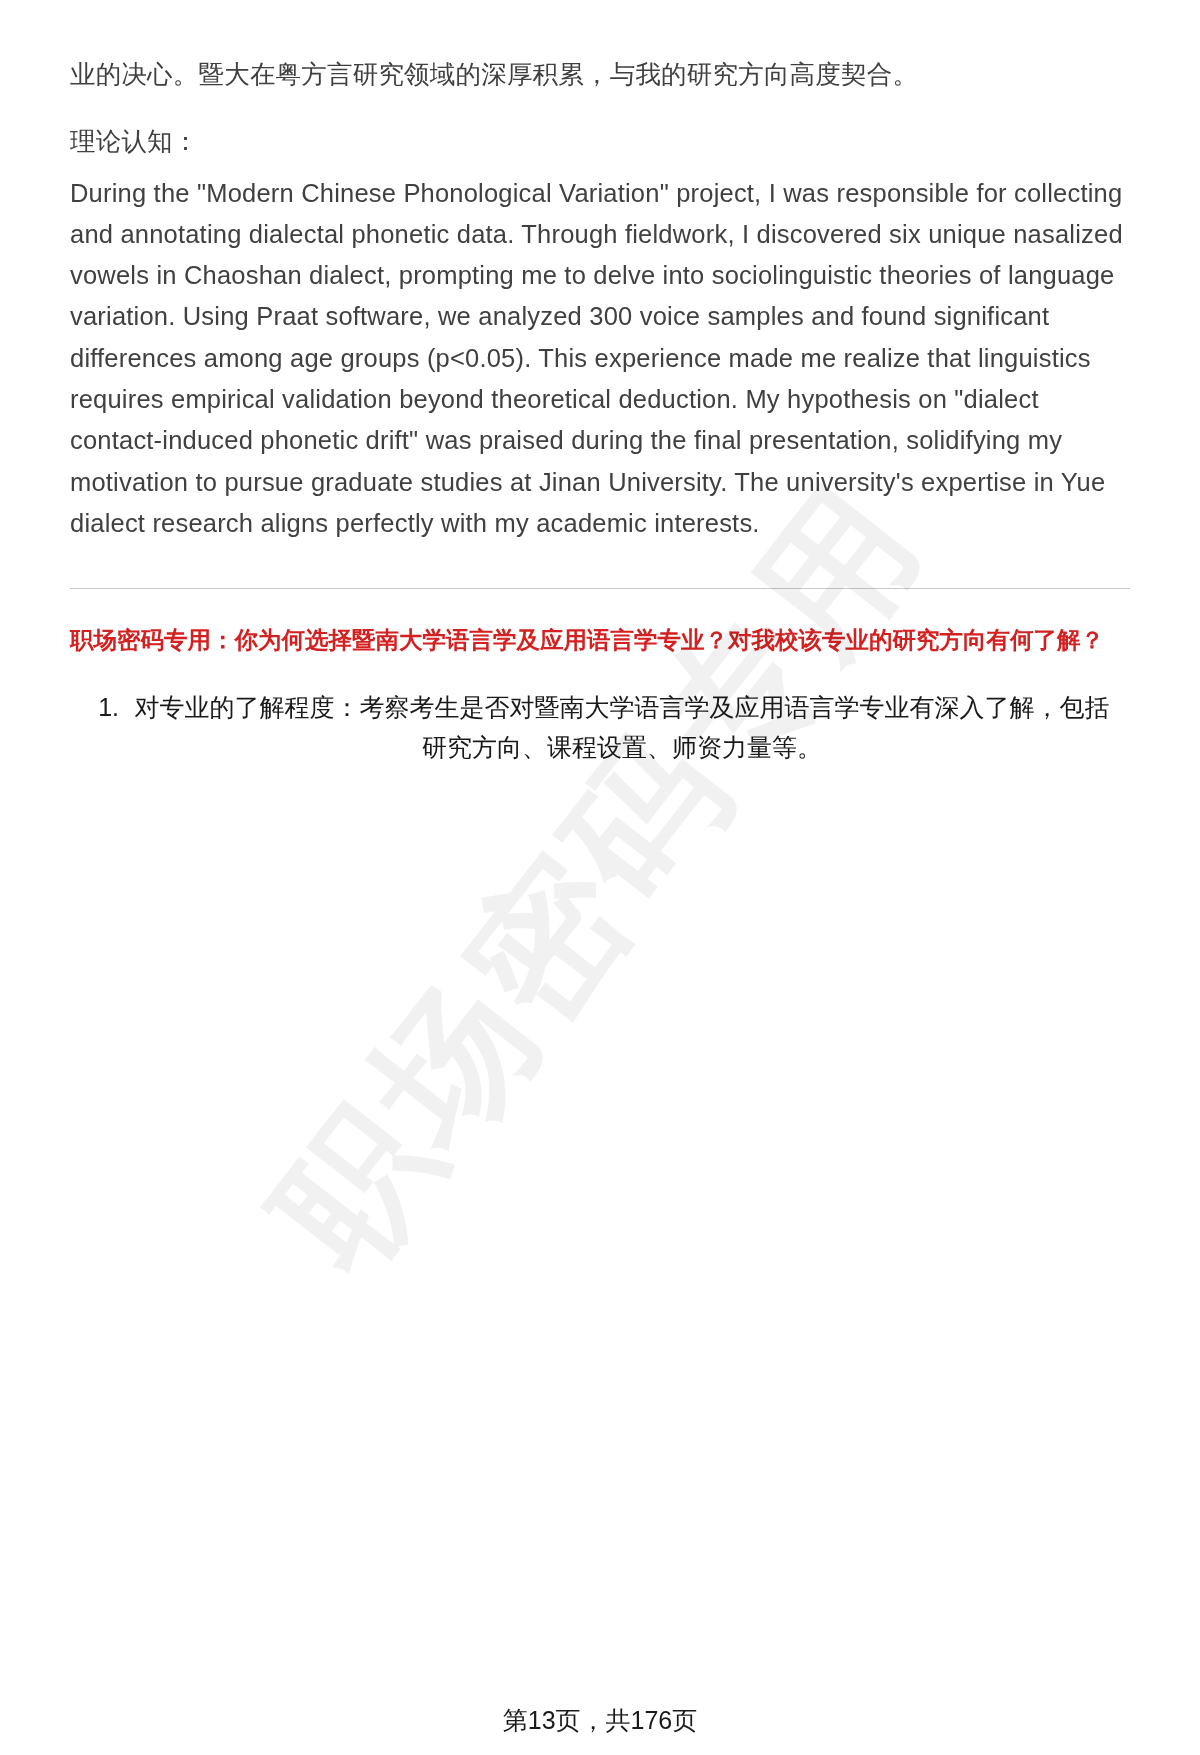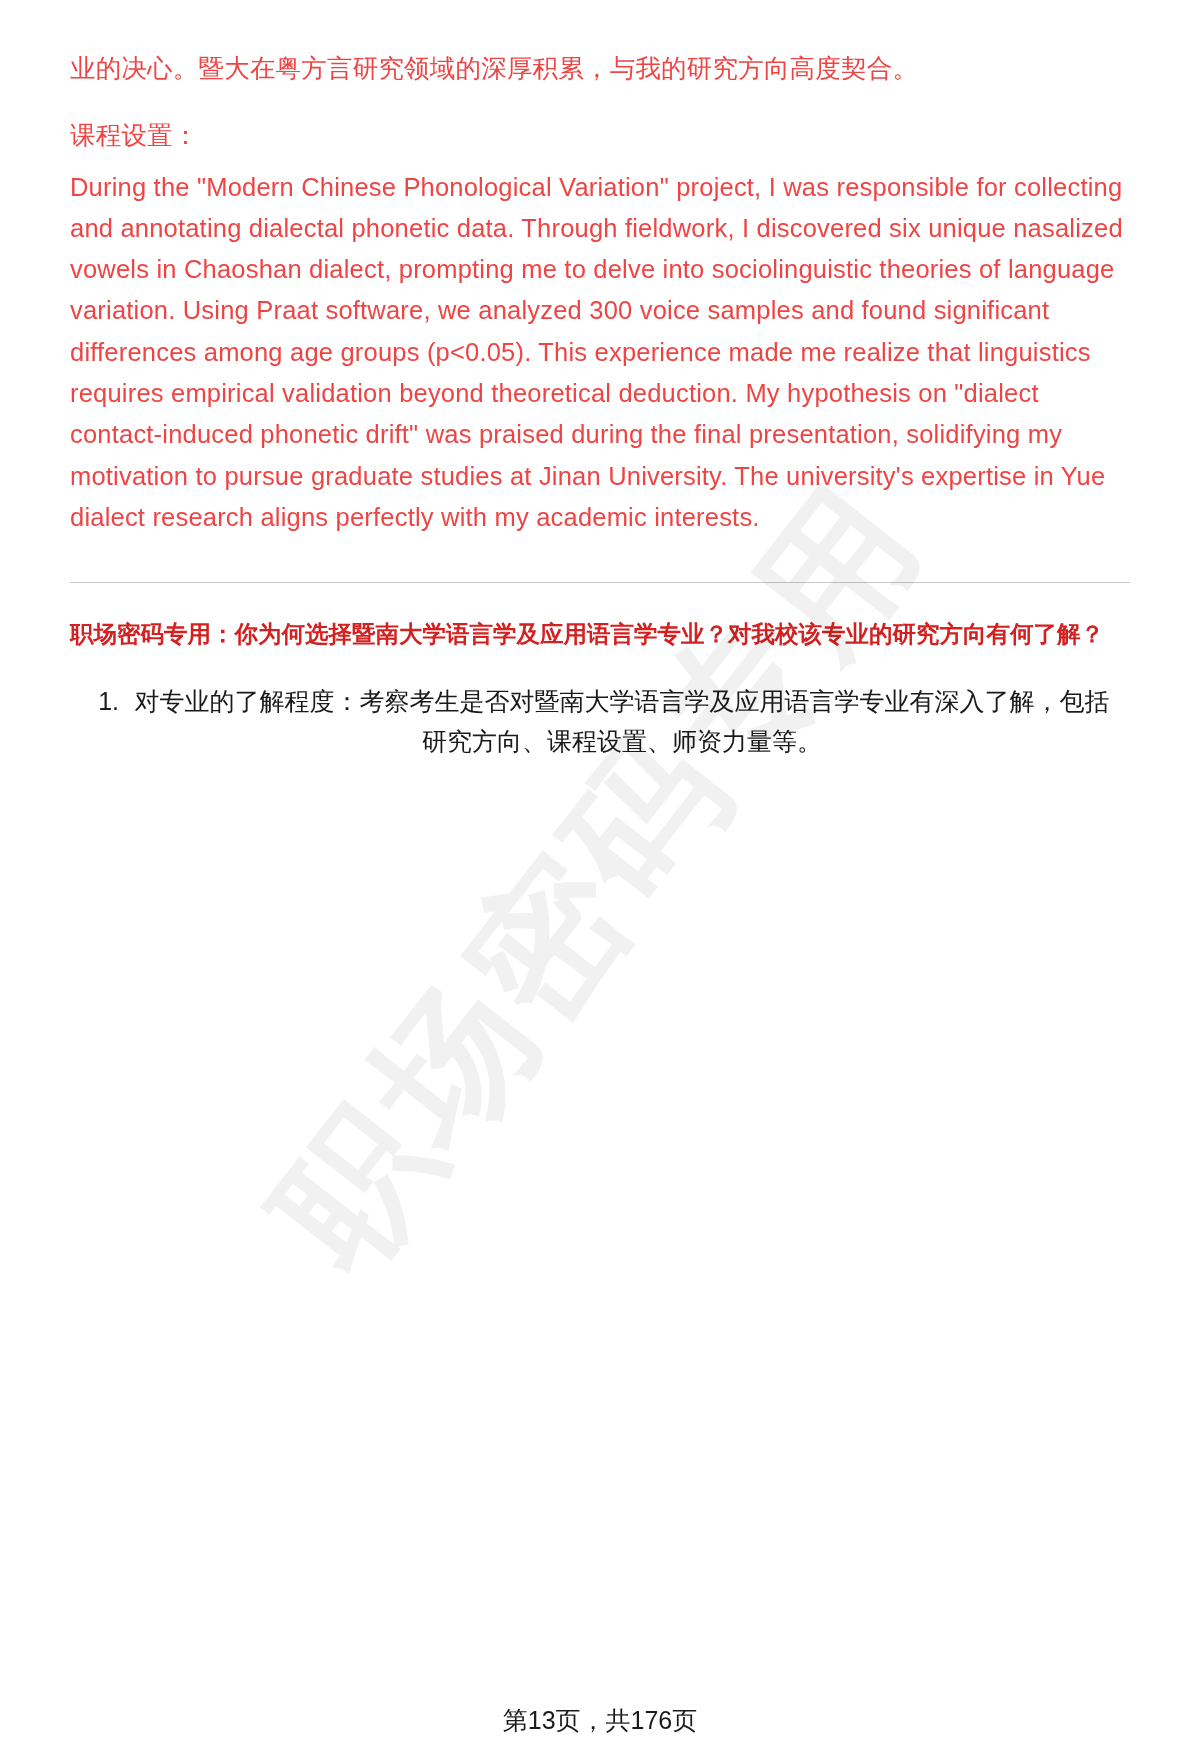--- a/index.html
+++ b/index.html
@@ -43,22 +43,22 @@
     white-space: nowrap;
     letter-spacing: 6px;
   }
   .content {
     position: relative;
     z-index: 2;
   }
   p.para {
     font-size: 25.5px;
     line-height: 1.62;
-    margin: 0 0 26px 0;
-    color: #ef4444;
+    margin: 6px 0 26px 0;
+    color: #404040;
     letter-spacing: 0.2px;
   }
   p.tight {
     margin-bottom: 10px;
   }
   .en {
     font-size: 25.5px;
     line-height: 1.63;
   }
   hr.divider {
@@ -107,21 +107,21 @@
 <div class="page">
 
   <div class="watermark">
     <span>职场密码专用</span>
   </div>
 
   <div class="content">
 
     <p class="para">业的决心。暨大在粤方言研究领域的深厚积累，与我的研究方向高度契合。</p>
 
-    <p class="para tight">课程设置：</p>
+    <p class="para tight">理论认知：</p>
 
     <p class="para en">During the "Modern Chinese Phonological Variation" project, I was responsible for collecting and annotating dialectal phonetic data. Through fieldwork, I discovered six unique nasalized vowels in Chaoshan dialect, prompting me to delve into sociolinguistic theories of language variation. Using Praat software, we analyzed 300 voice samples and found significant differences among age groups (p&lt;0.05). This experience made me realize that linguistics requires empirical validation beyond theoretical deduction. My hypothesis on "dialect contact-induced phonetic drift" was praised during the final presentation, solidifying my motivation to pursue graduate studies at Jinan University. The university's expertise in Yue dialect research aligns perfectly with my academic interests.</p>
 
 
 
     <hr class="divider">
 
     <p class="q-heading">职场密码专用：你为何选择暨南大学语言学及应用语言学专业？对我校该专业的研究方向有何了解？</p>
 
 

